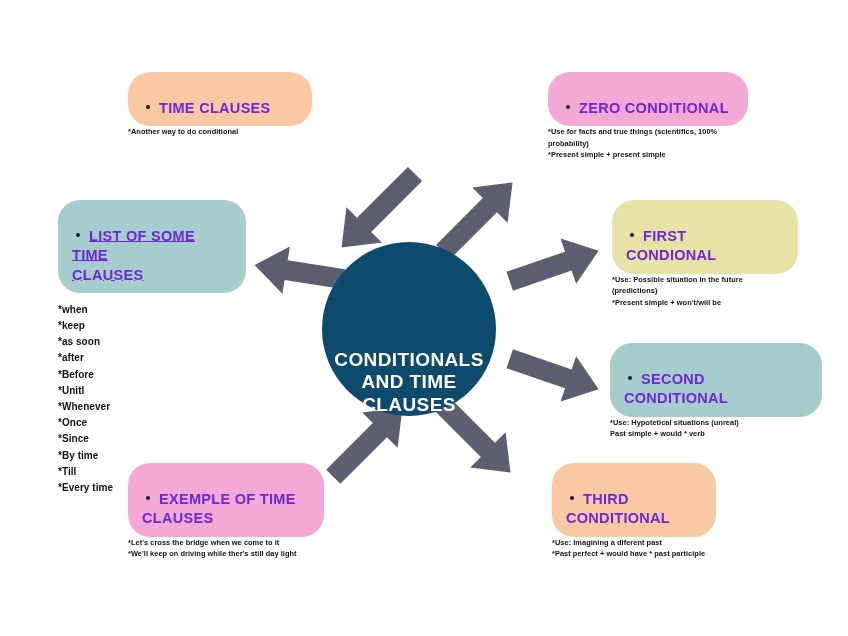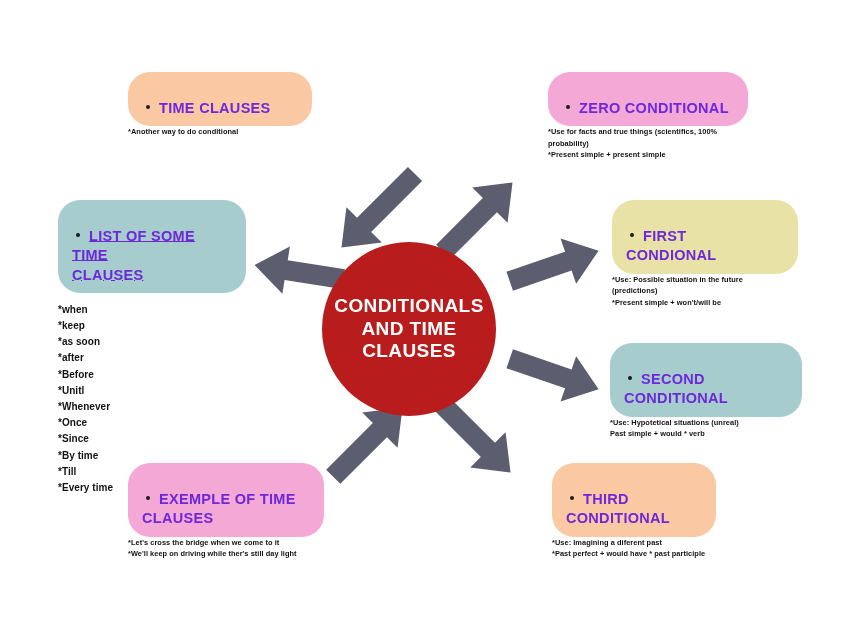--- a/index.html
+++ b/index.html
@@ -24,23 +24,23 @@
   }
 
   
   .hub {
     position: absolute;
     left: 322px;
     top: 242px;
     width: 174px;
     height: 174px;
     border-radius: 50%;
-    background: #b91c1c;
+    background: #0c4a6e;
     display: flex;
-    align-items: center;
+    align-items: flex-end;
     justify-content: center;
     text-align: center;
     z-index: 3;
   }
   .hub-label {
     color: #ffffff;
     font-size: 19px;
     font-weight: bold;
     line-height: 1.18;
     letter-spacing: 0.4px;
@@ -112,21 +112,21 @@
   #node-list-time-clauses   { left: 58px;  top: 200px; width: 240px; }
   #node-first-condional     { left: 612px; top: 200px; width: 230px; }
   #node-second-conditional  { left: 610px; top: 343px; width: 232px; }
   #node-exemple-time        { left: 128px; top: 463px; width: 300px; }
   #node-third-conditional   { left: 552px; top: 463px; width: 290px; }
 
   #node-time-clauses .pill       { background: #fac9a4; width: 184px; }
   #node-zero-conditional .pill   { background: #f3a8d6; width: 200px; }
   #node-list-time-clauses .pill  { background: #a6ccce; width: 188px; text-decoration: underline; }
   #node-first-condional .pill    { background: #e8e2a6; width: 186px; }
-  #node-second-conditional .pill { background: #a6ccce; width: 192px; }
+  #node-second-conditional .pill { background: #a6ccce; width: 212px; }
   #node-exemple-time .pill       { background: #f3a8d6; width: 196px; }
   #node-third-conditional .pill  { background: #fac9a4; width: 164px; }
 </style>
 </head>
 <body>
 
 <div id="canvas">
 
   <svg id="arrows" viewBox="0 0 848 636" width="848" height="636" xmlns="http://www.w3.org/2000/svg">
     <g fill="#5c5d6e">

